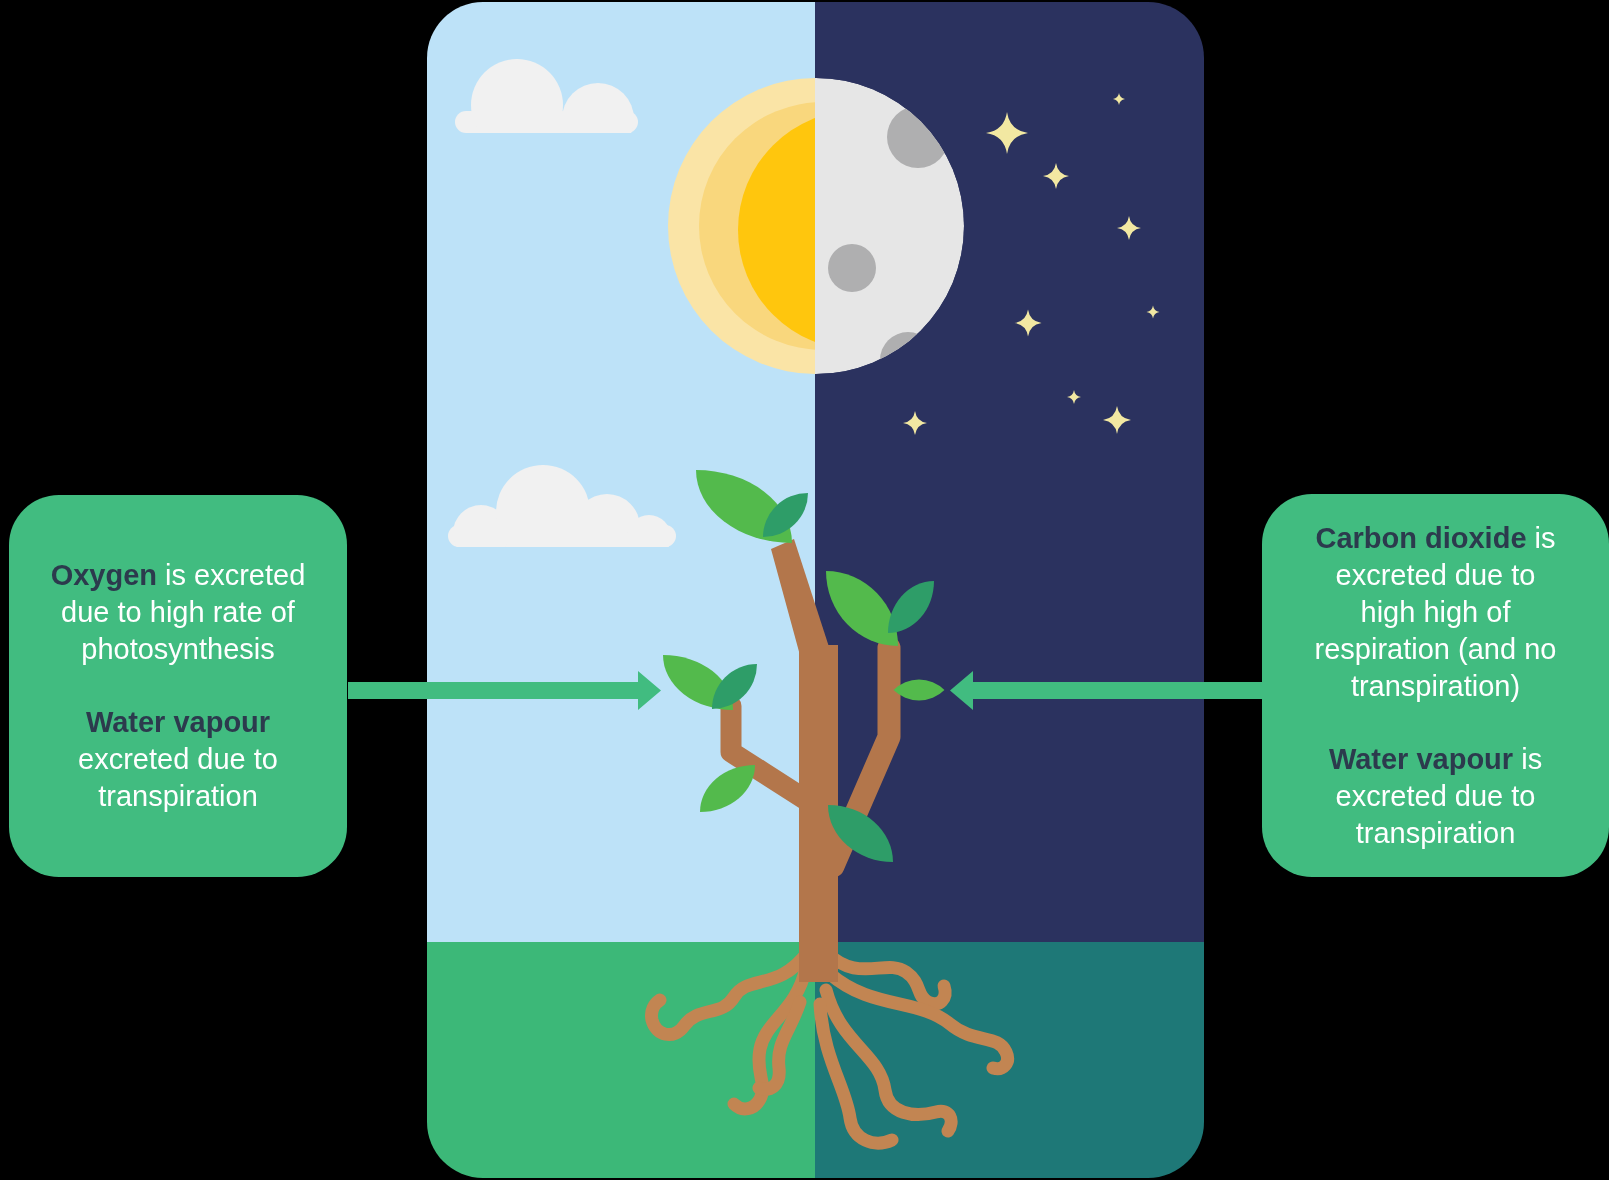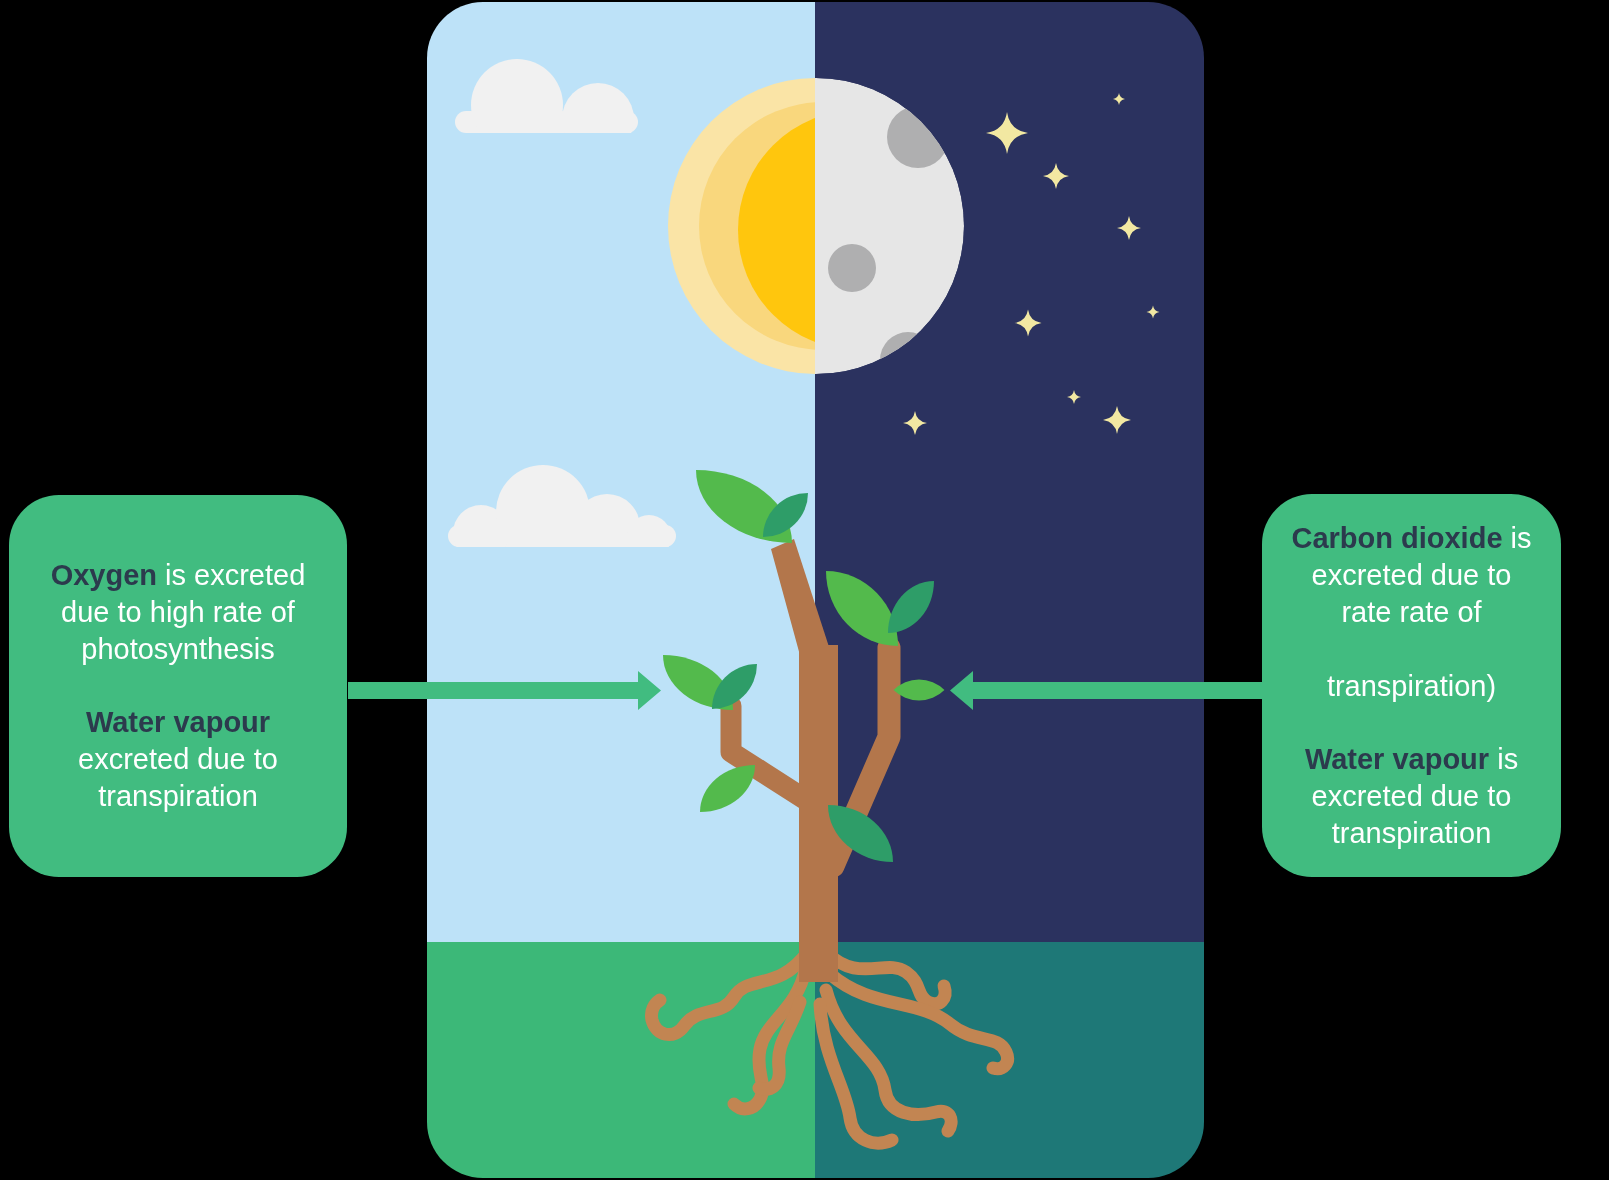--- a/index.html
+++ b/index.html
@@ -28,21 +28,21 @@
   .f-arrow{fill:var(--callout-green)}
 
   .callout{
     position:absolute; background:var(--callout-green); border-radius:50px;
     color:var(--text-light); display:flex; flex-direction:column; justify-content:center;
     text-align:center; font-size:29px; line-height:37px; padding:0 6px; box-sizing:border-box;
   }
   .callout b{color:var(--text-dark);}
   .callout .co-p{margin:18px 0;}
   .callout-left{left:9px; top:495px; width:338px; height:382px;}
-  .callout-right{left:1262px; top:494px; width:299px; height:383px;}
+  .callout-right{left:1262px; top:494px; width:347px; height:383px;}
 </style>
 </head>
 <body>
 
 <div class="canvas">
 
   <svg class="scene" width="1609" height="1180" viewBox="0 0 1609 1180">
     <defs>
       <path id="leaf-br" d="M0 0 A1 1 0 0 1 1 1 A1 1 0 0 1 0 0 Z"></path>
       <path id="leaf-bl" d="M1 0 A1 1 0 0 0 0 1 A1 1 0 0 0 1 0 Z"></path>
@@ -151,17 +151,17 @@
 
     <path d="M348 682 L638 682 L638 671 L661 690.5 L638 710 L638 699 L348 699 Z" class="f-arrow"></path>
     <path d="M1262 682 L973 682 L973 671 L950 690.5 L973 710 L973 699 L1262 699 Z" class="f-arrow"></path>
   </svg>
 
   <div class="callout callout-left">
       <p class="co-p"><b>Oxygen</b><span> is excreted</span><br><span>due to high rate of</span><br><span>photosynthesis</span></p>
       <p class="co-p"><b>Water vapour</b><br><span>excreted due to</span><br><span>transpiration</span></p>
     </div>
   <div class="callout callout-right">
-      <p class="co-p"><b>Carbon dioxide</b><span> is</span><br><span>excreted due to</span><br><span>rate rate of</span><br><br><span>transpiration)</span></p>
+      <p class="co-p"><b>Carbon dioxide</b><span> is</span><br><span>excreted due to</span><br><span>high high of</span><br><span>respiration (and no</span><br><span>transpiration)</span></p>
       <p class="co-p"><b>Water vapour</b><span> is</span><br><span>excreted due to</span><br><span>transpiration</span></p>
     </div>
 
 </div>
 
 </body></html>

